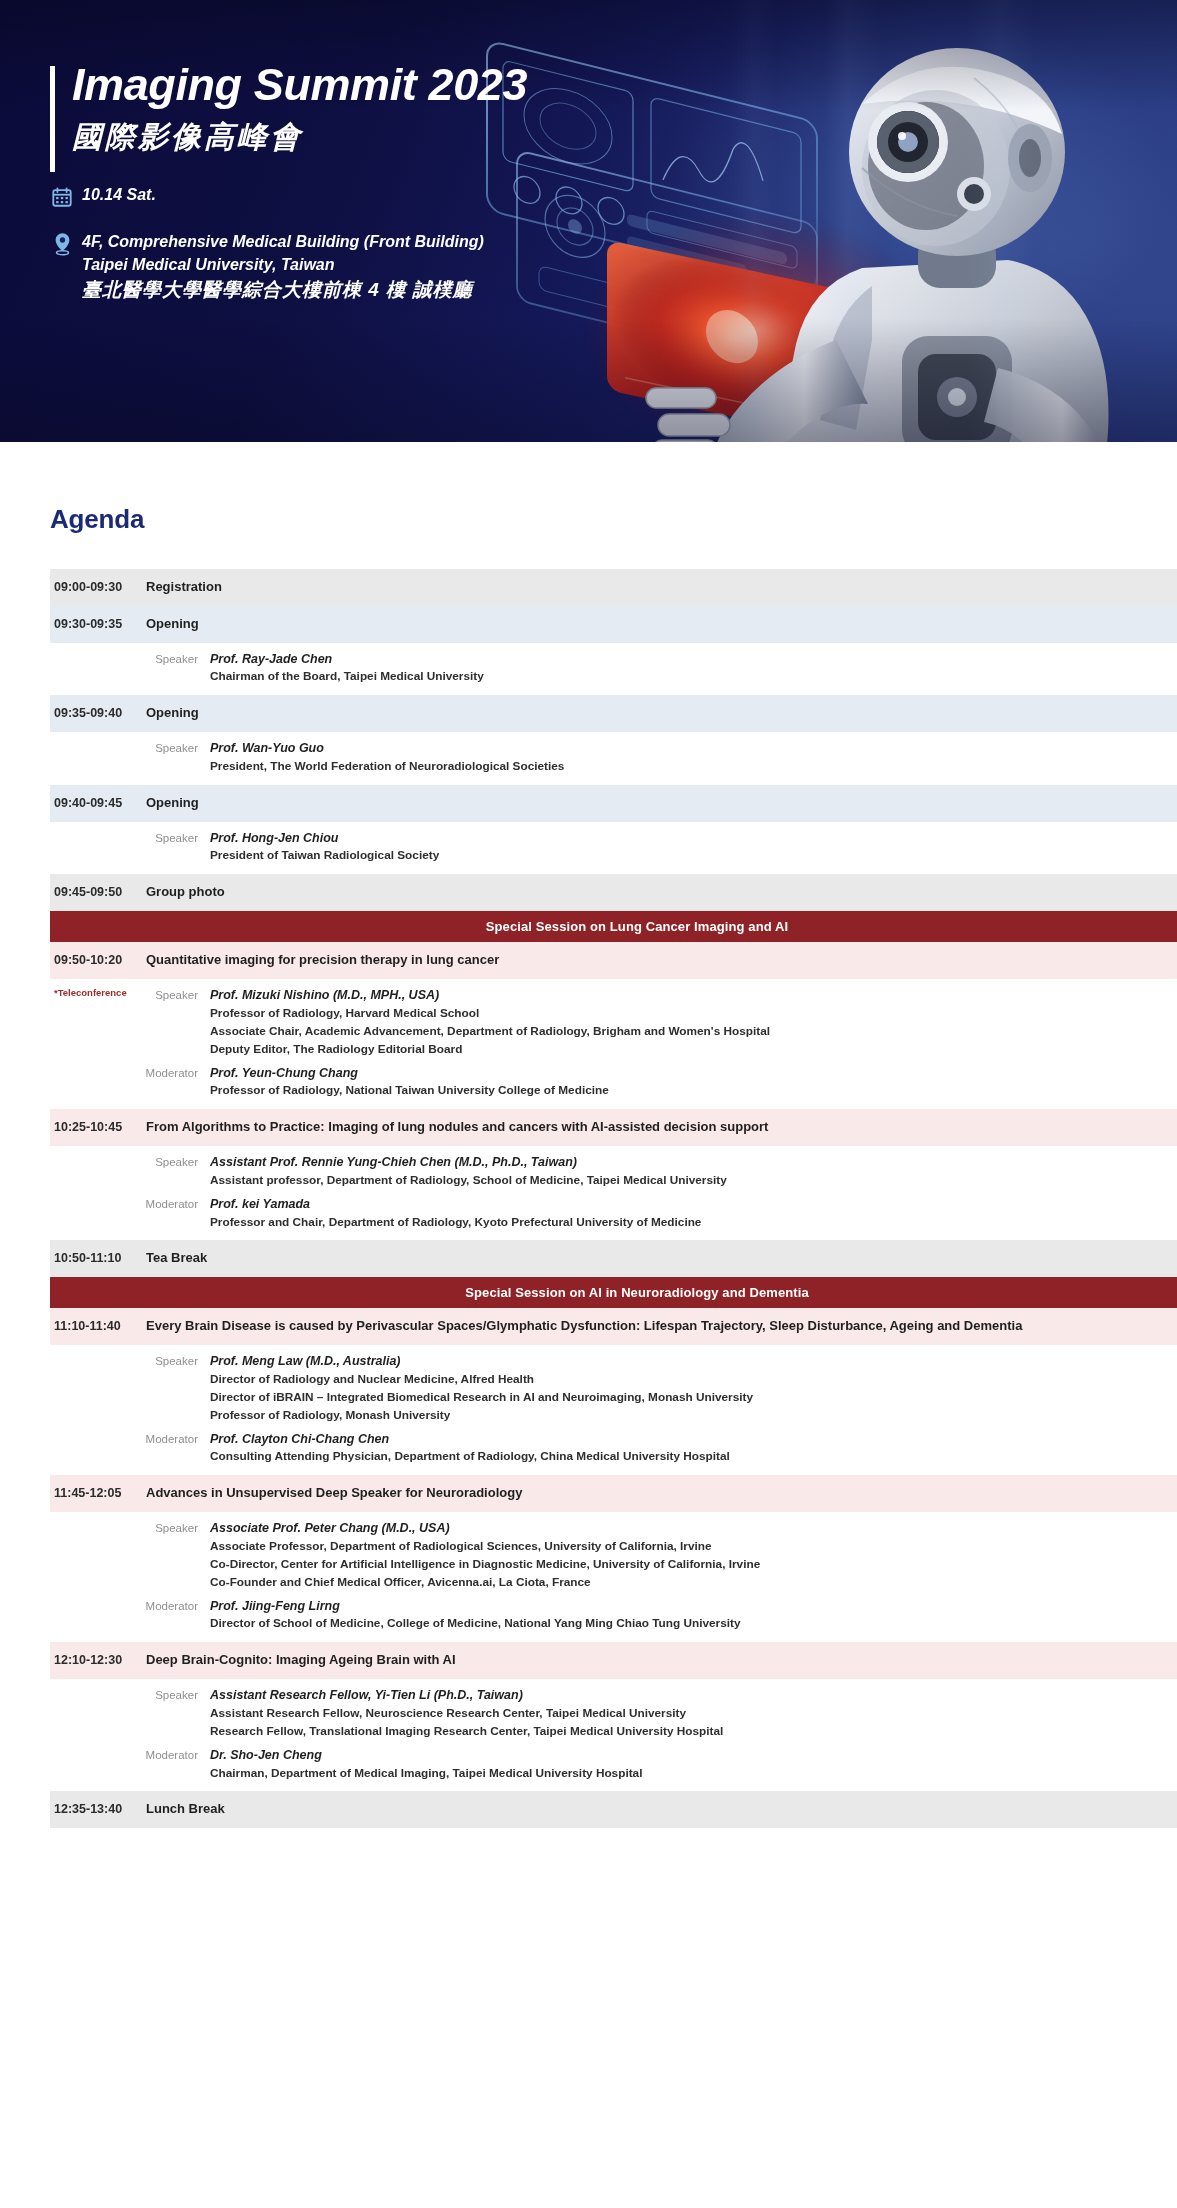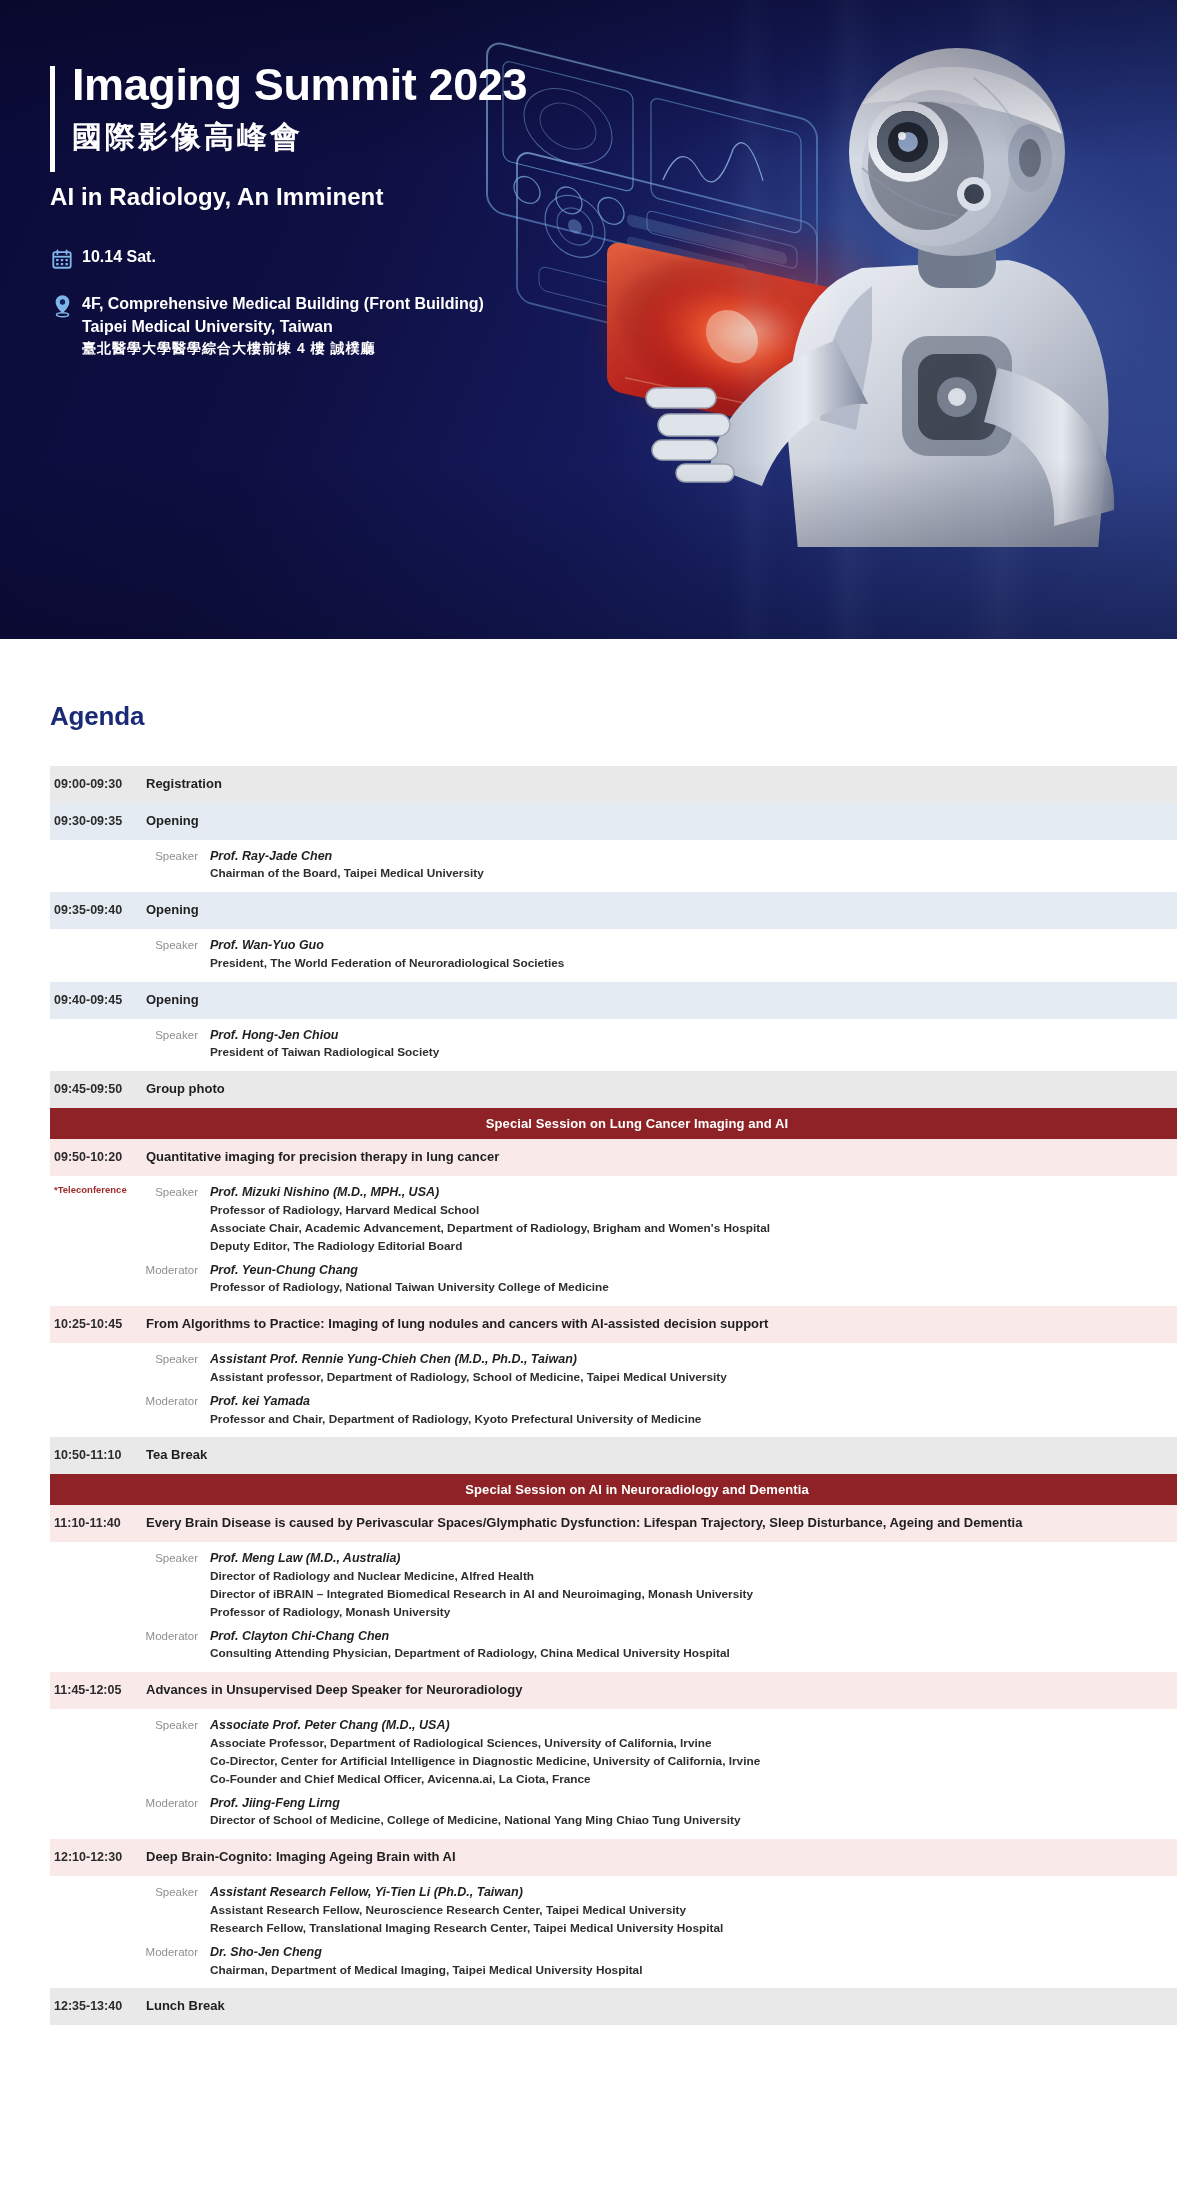--- a/index.html
+++ b/index.html
@@ -7,26 +7,27 @@
     width: 1177px;
     background: #ffffff;
     font-family: "Liberation Sans", sans-serif;
   }
   body { width: 1177px; min-height: 2208px; position: relative; }
 
   
   .hero {
     position: relative;
     width: 1177px;
-    height: 639px;
+    height: 442px;
     overflow: hidden;
     background:
       radial-gradient(ellipse 520px 380px at 78% 42%, rgba(86,128,200,0.34) 0%, rgba(40,60,130,0.12) 48%, rgba(10,12,55,0) 75%),
       radial-gradient(ellipse 700px 520px at 92% 55%, rgba(120,160,220,0.22) 0%, rgba(20,28,80,0) 70%),
       linear-gradient(112deg, #0b0b3a 0%, #0e0f42 30%, #151a5c 55%, #1d2a73 76%, #24357f 100%);
+    font-style: italic;
   }
   .hero-glowlines {
     position: absolute; inset: 0;
     background:
       linear-gradient(90deg, rgba(255,255,255,0) 62%, rgba(150,190,255,0.05) 64%, rgba(255,255,255,0) 66%),
       linear-gradient(90deg, rgba(255,255,255,0) 70%, rgba(170,200,255,0.07) 72%, rgba(255,255,255,0) 75%),
       linear-gradient(90deg, rgba(255,255,255,0) 82%, rgba(190,215,255,0.06) 85%, rgba(255,255,255,0) 88%);
     pointer-events: none;
   }
   .hero-vignette {
@@ -97,21 +98,21 @@
     margin-top: 1px;
   }
   .info-text { color: #ffffff; }
   .info-line {
     font-size: 16px;
     font-weight: 700;
     line-height: 1.45;
     white-space: nowrap;
   }
   .info-line.cn {
-    font-size: 14px;
+    font-size: 19px;
     letter-spacing: 1px;
     margin-top: 4px;
   }
 
   
   .agenda-wrap {
     position: relative;
     padding: 0 50px;
     margin-top: 62px;
   }
@@ -325,21 +326,20 @@
   <div class="hero-vignette"></div>
 
   <div class="hero-content">
 
     <div class="title-block">
       <div class="title-rule"></div>
       <h1 class="title-main">Imaging Summit 2023</h1>
       <div class="title-cn">國際影像高峰會</div>
     </div>
 
-    <div class="subtitle">AI in Radiology, An Imminent</div>
 
     <div class="info-row">
       <span class="info-icon">
         <svg width="22" height="22" viewBox="0 0 24 24">
           <rect x="2.5" y="4.5" width="19" height="17" rx="2.2" fill="none" stroke="#7fb6e8" stroke-width="2"></rect>
           <path d="M2.5 9.5 H21.5" stroke="#7fb6e8" stroke-width="2"></path>
           <path d="M7 2.5 V6.5 M17 2.5 V6.5" stroke="#7fb6e8" stroke-width="2" stroke-linecap="round"></path>
           <g fill="#7fb6e8">
             <rect x="5.6" y="12" width="2.6" height="2.4"></rect>
               <rect x="10.7" y="12" width="2.6" height="2.4"></rect>

